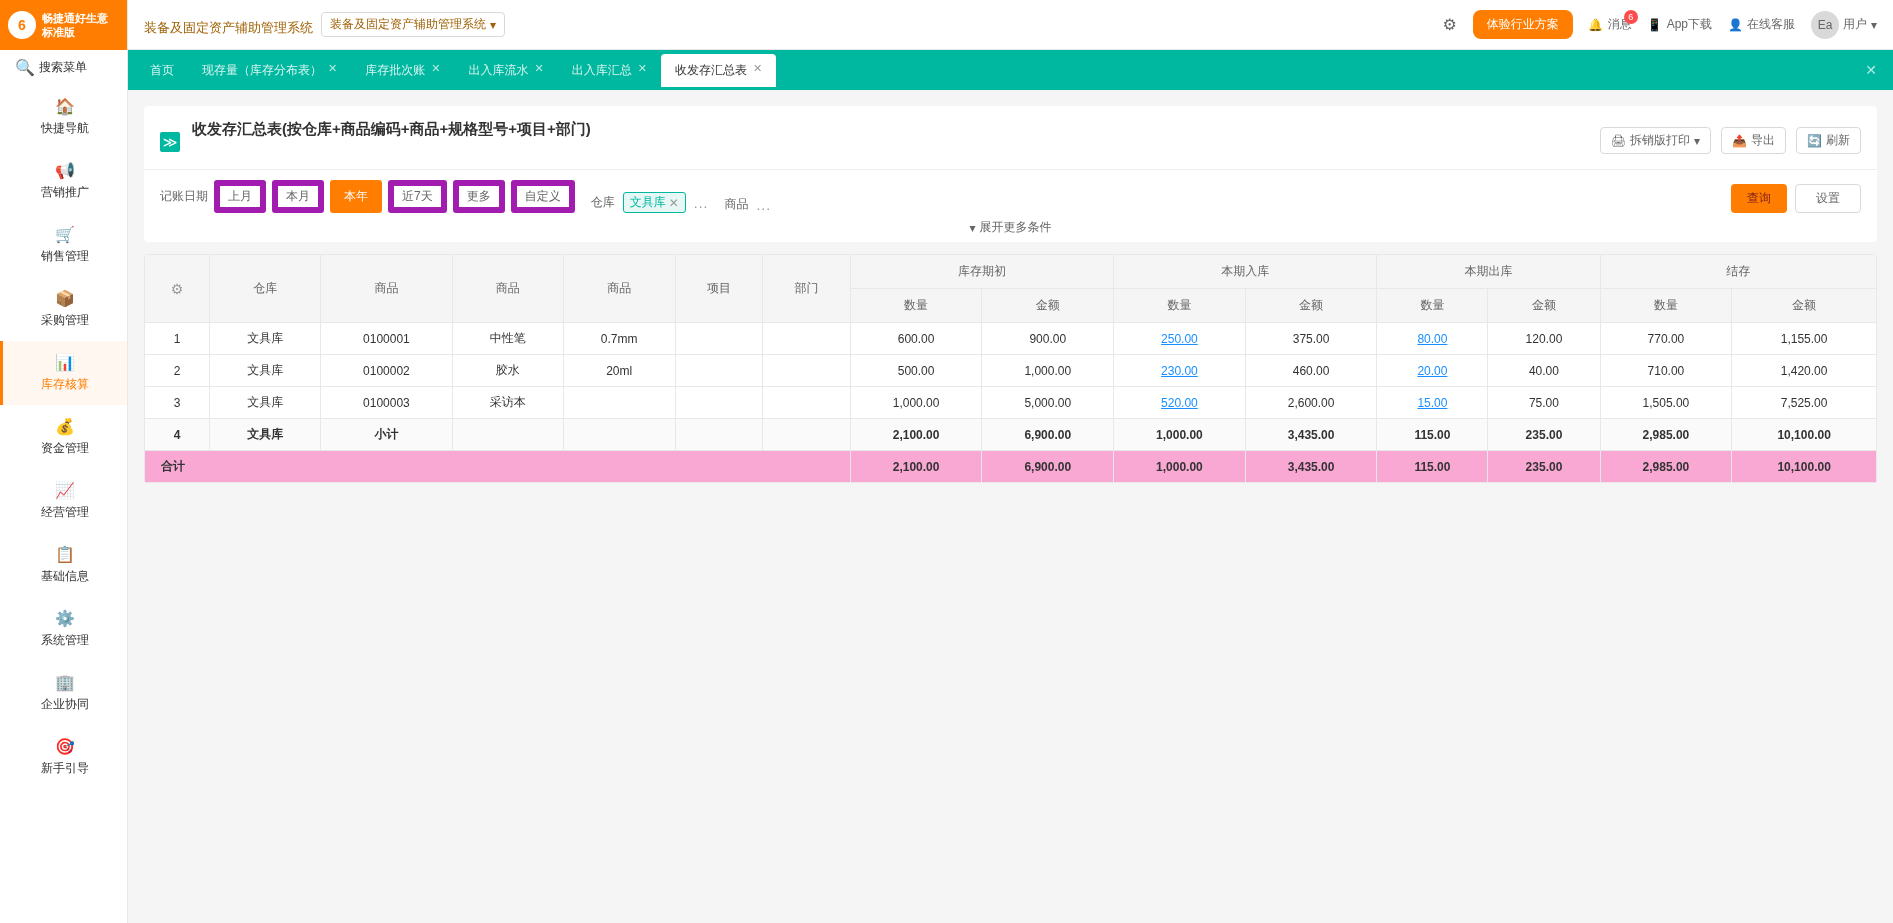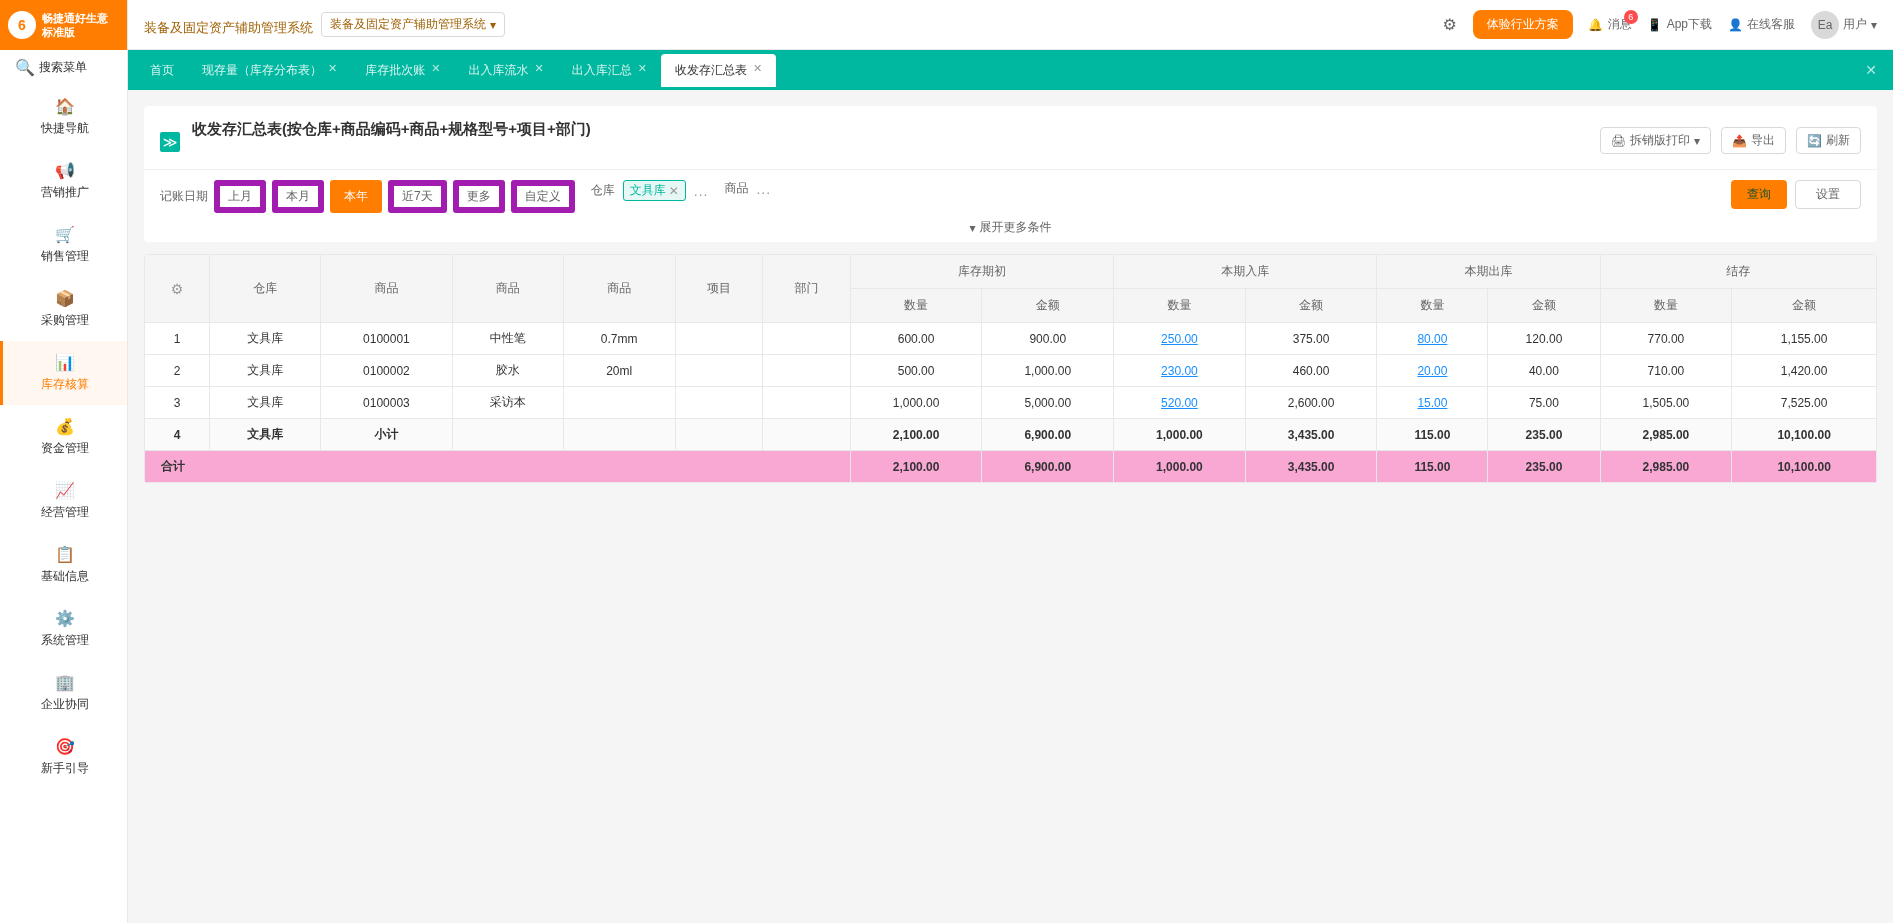--- a/index.html
+++ b/index.html
@@ -40,21 +40,21 @@
     .tab-page-close { color: rgba(255,255,255,0.7); cursor: pointer; font-size: 14px; margin-left: auto; padding: 0 8px; }
 
     
     .content { flex: 1; overflow-y: auto; background: #f5f5f5; padding: 16px; }
     .filter-label { color: #666; font-size: 12px; white-space: nowrap; }
     .filter-date-btn { padding: 2px 8px; border: 6px solid #a21caf; border-radius: 3px; cursor: pointer; color: #666; font-size: 12px; background: #fff; }
     .filter-date-btn.active { background: #ff7d00; color: #fff; border-color: #ff7d00; }
     .filter-warehouse-tag { background: #e6f7f5; color: #00b8a0; border: 1px solid #00b8a0; border-radius: 3px; padding: 1px 6px; font-size: 12px; display: flex; align-items: center; gap: 3px; }
     .filter-warehouse-tag-x { cursor: pointer; color: #999; }
     .filter-dots { color: #999; cursor: pointer; letter-spacing: 1px; font-size: 14px; }
-    .btn-query { background: #ff7d00; color: #14532d; border: none; border-radius: 4px; padding: 5px 16px; font-size: 12px; cursor: pointer; }
+    .btn-query { background: #ff7d00; color: #7f1d1d; border: none; border-radius: 4px; padding: 5px 16px; font-size: 12px; cursor: pointer; }
     .btn-settings { background: #fff; color: #666; border: 1px solid #d9d9d9; border-radius: 4px; padding: 5px 20px; font-size: 12px; cursor: pointer; }
     .btn-print { display: flex; align-items: center; gap: 4px; color: #666; cursor: pointer; font-size: 12px; border: 1px solid #d9d9d9; padding: 4px 10px; border-radius: 4px; background: #fff; }
     .btn-export { display: flex; align-items: center; gap: 4px; color: #666; cursor: pointer; font-size: 12px; border: 1px solid #d9d9d9; padding: 4px 10px; border-radius: 4px; background: #fff; }
     .btn-refresh { display: flex; align-items: center; gap: 4px; color: #666; cursor: pointer; font-size: 12px; border: 1px solid #d9d9d9; padding: 4px 10px; border-radius: 4px; background: #fff; }
 
     
     .data-table { width: 100%; border-collapse: collapse; font-size: 12px; }
     .data-table th { background: #f5f5f5; color: #666; padding: 8px 10px; text-align: center; border: 1px solid #e8e8e8; font-weight: 500; white-space: nowrap; }
     .data-table td { padding: 7px 10px; border: 1px solid #e8e8e8; text-align: center; color: #333; white-space: nowrap; }
     .data-table .subtotal-row td { font-weight: bold; background: #fafafa; }
@@ -216,21 +216,21 @@
             <span>导出</span>
           </div>
           <div class="btn-refresh btn-icon" style="display:flex;align-items:center;gap:4px;border:1px solid #d9d9d9;padding:4px 10px;border-radius:4px;cursor:pointer;">
             <span>🔄</span>
             <span>刷新</span>
           </div>
         </div>
       </div>
 
       <div style="padding:10px 16px 0 16px;">
-        <div style="display:flex; align-items:flex-start; gap:16px; flex-wrap:wrap;">
+        <div style="display:flex; align-items:flex-end; gap:16px; flex-wrap:wrap;">
           <div style="display:flex;align-items:center;gap:6px;">
             <span class="filter-label">记账日期</span>
             <button class="filter-date-btn">上月</button>
             <button class="filter-date-btn">本月</button>
             <button class="filter-date-btn active">本年</button>
             <button class="filter-date-btn">近7天</button>
             <button class="filter-date-btn">更多</button>
             <button class="filter-date-btn">自定义</button>
           </div>
           <div style="display:flex;align-items:center;gap:8px;">

